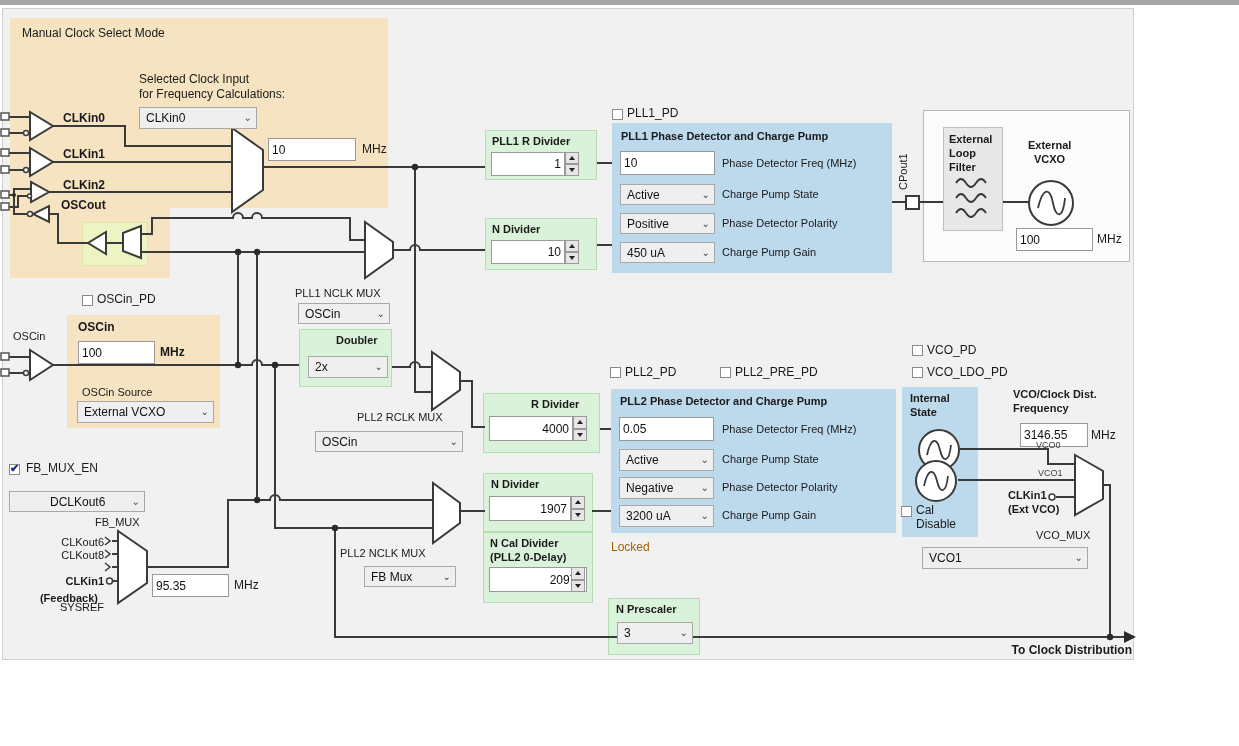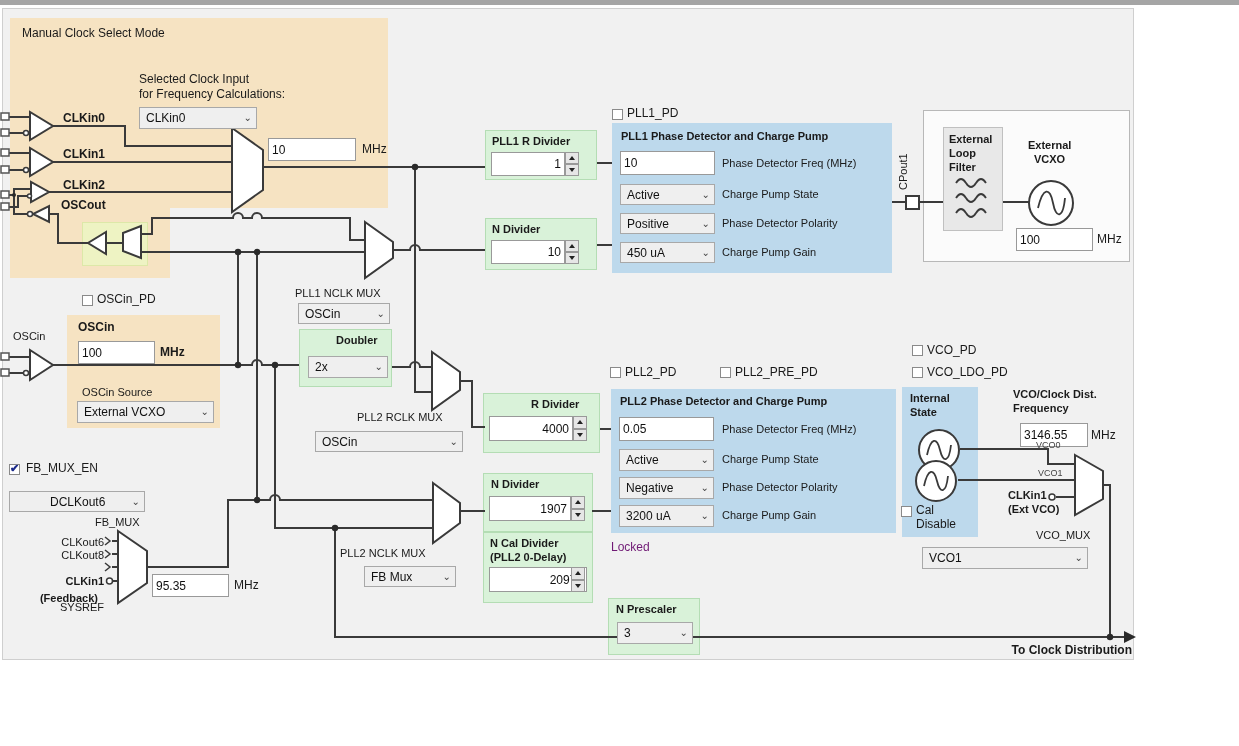--- a/index.html
+++ b/index.html
@@ -13,21 +13,21 @@
   .yellow{background:#eef3c3;border:1px solid #dde8a8;}
   .green{background:#d9f2d9;border:1px solid #b4ddb4;}
   .blue{background:#bdd9ec;}
   .whitebox{background:#fbfbfb;border:1px solid #b8b8b8;}
   .graybox{background:#e8e8e8;border:1px solid #c0c0c0;}
   svg.wires{position:absolute;left:0;top:0;z-index:4;pointer-events:none;}
   .lbl{position:absolute;font-size:11px;line-height:1.15;white-space:nowrap;z-index:6;}
   .s12{font-size:12px;}
   .s9{font-size:9px;color:#444;}
   .b{font-weight:bold;}
-  .red{color:#701a75;}
+  .red{color:#a16207;}
   .vert{transform-origin:0 0;transform:rotate(-90deg);}
   .dd{position:absolute;display:flex;align-items:center;justify-content:space-between;
       background:#efefef;border:1px solid #a8a8a8;font-size:12px;padding:0 4px 0 6px;
       box-sizing:border-box;z-index:6;color:#111;}
   .chev{font-size:10px;color:#444;line-height:1;}
   .chev::before{content:"\2304";}
   .tin{position:absolute;border:1px solid #999;background:#fff;font-size:12px;padding:0 3px;
        box-sizing:border-box;font-family:"Liberation Sans",sans-serif;color:#101010;z-index:6;}
   .tin.r{text-align:right;}
   .spin{position:absolute;width:14px;display:flex;flex-direction:column;z-index:6;}

